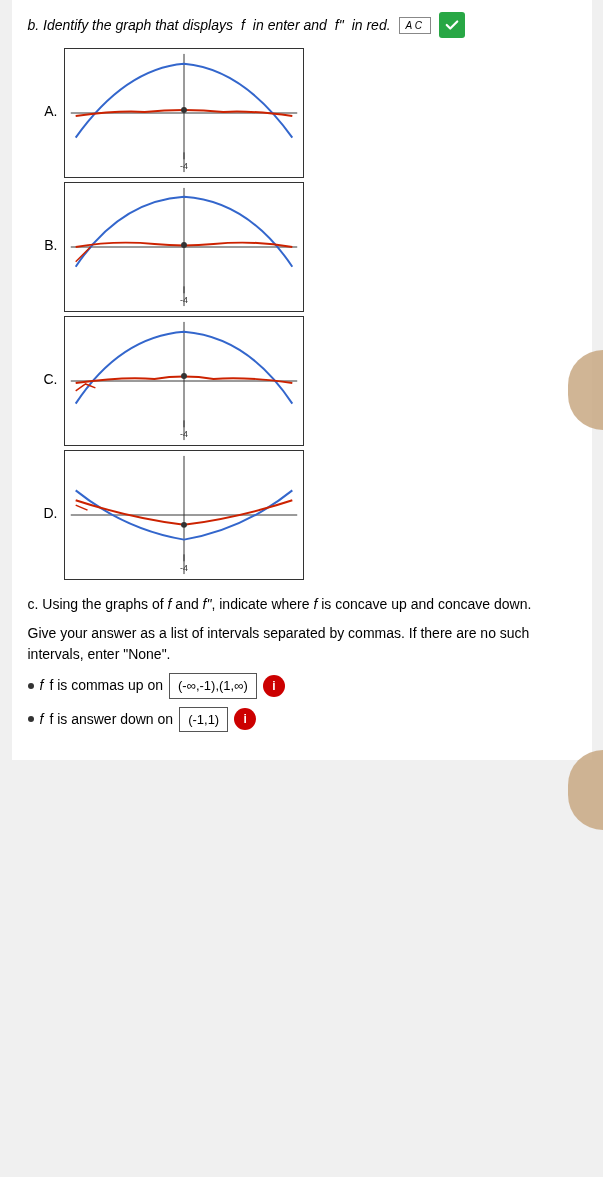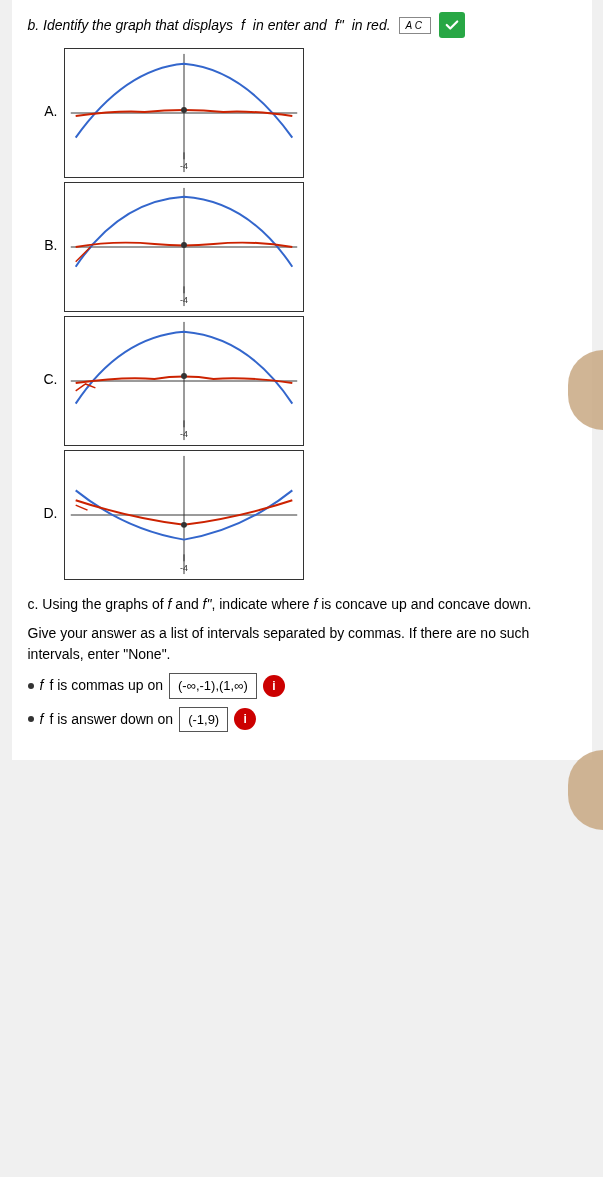--- a/index.html
+++ b/index.html
@@ -260,18 +260,18 @@
       <em>f</em>
       <span>f is commas up on</span>
       <span class="interval-box">(-∞,-1),(1,∞)</span>
       <button class="info-btn">i</button>
     </div>
 
     <div class="bullet-item">
       <div class="bullet-dot"></div>
       <em>f</em>
       <span>f is answer down on</span>
-      <span class="interval-box">(-1,9)</span>
+      <span class="interval-box">(-1,1)</span>
       <button class="info-btn">i</button>
     </div>
   </div>
 
 </div>
 
 </body></html>

